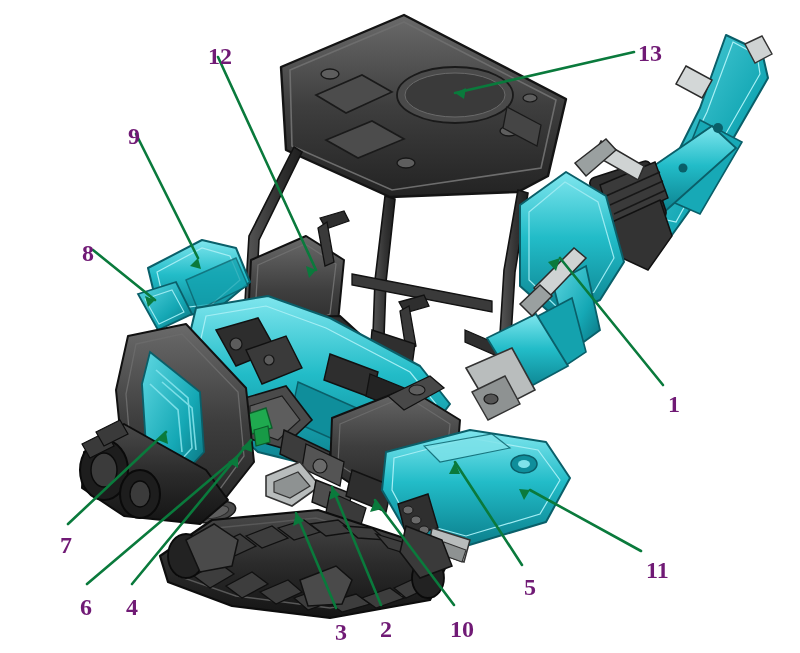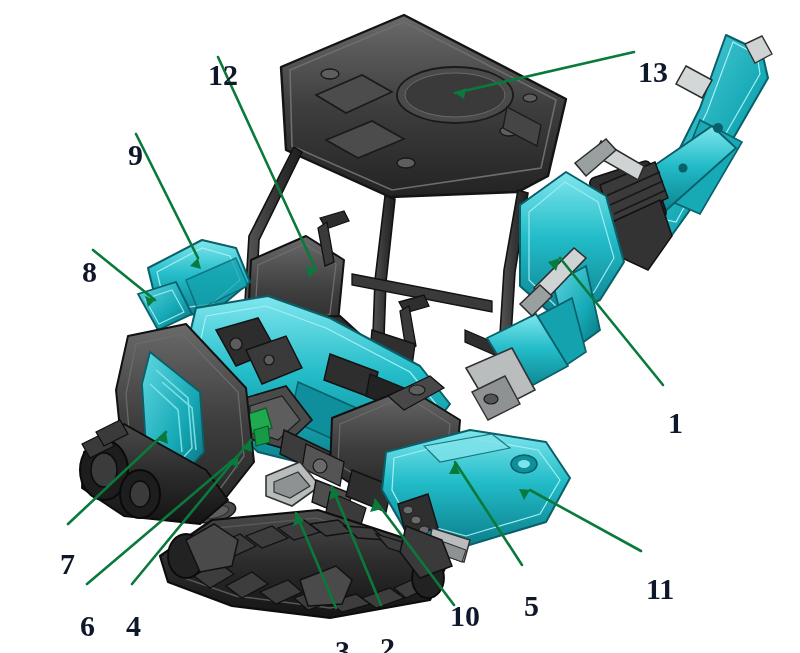--- a/index.html
+++ b/index.html
@@ -20,27 +20,26 @@
   #diagram-svg {
     position: absolute;
     left: 0;
     top: 0;
     width: 800px;
     height: 653px;
   }
   .callout-label {
     position: absolute;
     font-family: "Liberation Serif", serif;
-    font-size: 30px;
+    font-size: 24px;
     font-weight: bold;
-    color: #0f172a;
+    color: #701a75;
     line-height: 1;
     white-space: nowrap;
     user-select: none;
-    margin-top: 16px;
   }
 </style>
 </head>
 <body>
 
 <div id="stage">
 
   <svg id="diagram-svg" viewBox="0 0 800 653" xmlns="http://www.w3.org/2000/svg">
     <defs>
       <linearGradient id="cyanGrad" x1="0" y1="0" x2="0" y2="1">
@@ -285,18 +284,18 @@
 
   <div class="callout-label" style="left:668px; top:392px;">1</div>
   <div class="callout-label" style="left:380px; top:617px;">2</div>
   <div class="callout-label" style="left:335px; top:620px;">3</div>
   <div class="callout-label" style="left:126px; top:595px;">4</div>
   <div class="callout-label" style="left:524px; top:575px;">5</div>
   <div class="callout-label" style="left:80px;  top:595px;">6</div>
   <div class="callout-label" style="left:60px;  top:533px;">7</div>
   <div class="callout-label" style="left:82px;  top:241px;">8</div>
   <div class="callout-label" style="left:128px; top:124px;">9</div>
-  <div class="callout-label" style="left:450px; top:585px;">10</div>
+  <div class="callout-label" style="left:450px; top:617px;">10</div>
   <div class="callout-label" style="left:646px; top:558px;text-align:right;">11</div>
   <div class="callout-label" style="left:208px; top:44px;">12</div>
   <div class="callout-label" style="left:638px; top:41px;text-align:right;">13</div>
 
 </div>
 
 </body></html>

